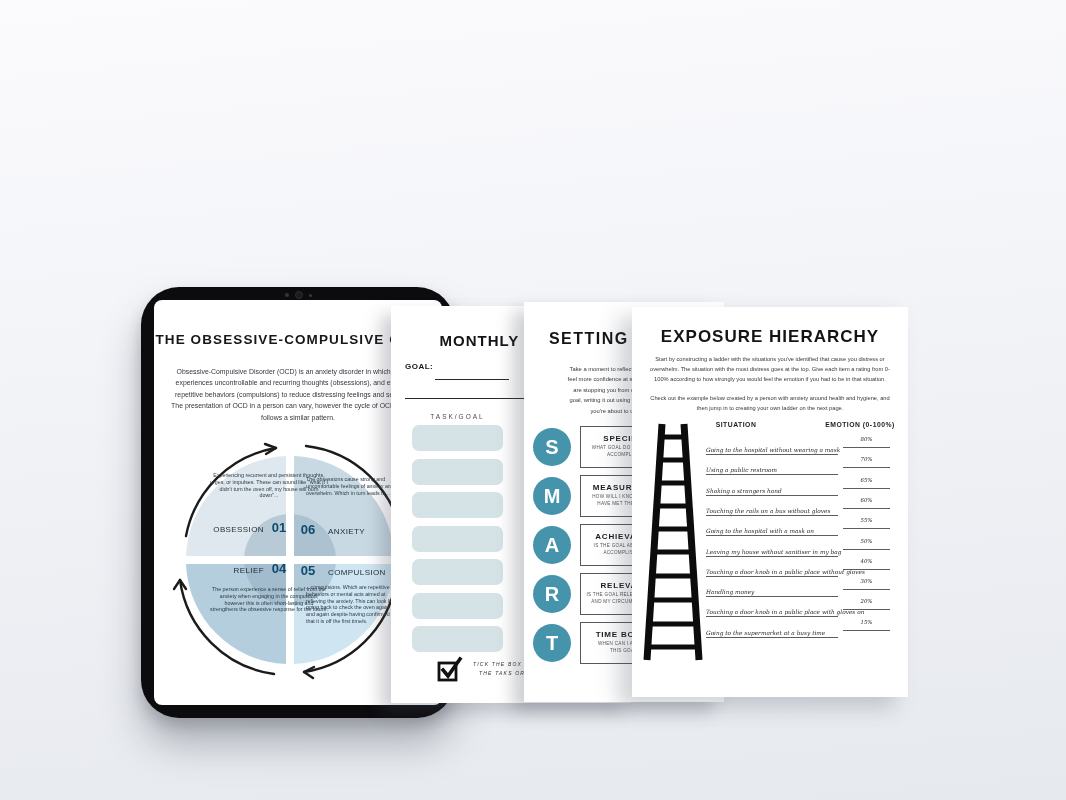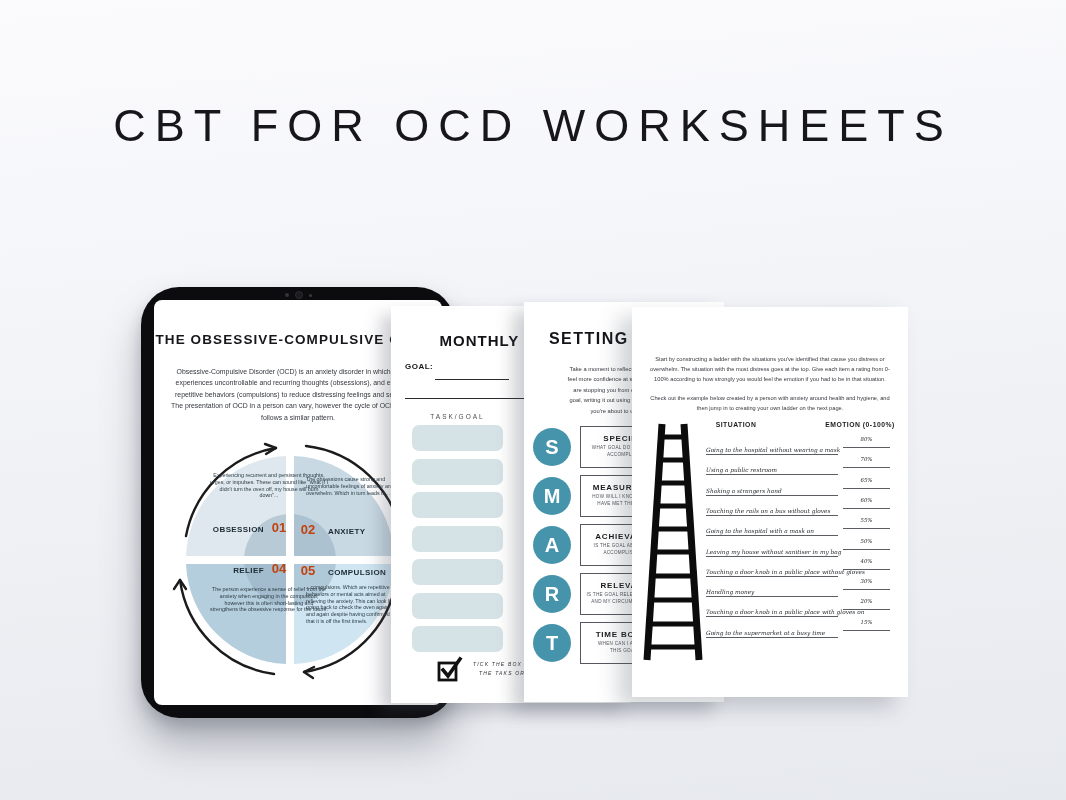--- a/index.html
+++ b/index.html
@@ -21,22 +21,22 @@
   .cam-dot3{width:3px;height:3px;border-radius:50%;background:#3a3a42;}
   .screen{position:absolute;left:13px;top:13px;right:13px;bottom:13px;background:#ffffff;
     border-radius:8px;overflow:hidden;}
   .scr-title{position:absolute;top:32px;left:0;width:100%;text-align:center;font-size:13.5px;
     font-weight:700;letter-spacing:1.1px;color:#17171b;white-space:nowrap;}
   .scr-intro{position:absolute;top:66px;left:0;width:100%;text-align:center;
     font-size:6.9px;line-height:11.4px;color:#33363c;}
   .scr-intro div{white-space:nowrap;}
   .cycle-svg{position:absolute;left:16px;top:140px;}
   .quad-text{position:absolute;font-size:5.3px;line-height:6.8px;color:#2b3b45;}
-  .quad-label{position:absolute;font-size:8px;font-weight:700;letter-spacing:.4px;color:#1b2a33;}
-  .quad-num{position:absolute;font-size:13px;font-weight:700;color:#c2410c;text-align:center;}
+  .quad-label{position:absolute;font-size:8px;font-weight:400;letter-spacing:.4px;color:#1b2a33;}
+  .quad-num{position:absolute;font-size:13px;font-weight:700;color:#0c4a6e;text-align:center;}
 
   
   .page{position:absolute;background:#ffffff;}
   .page.monthly{left:391px;top:306px;width:240px;height:397px;z-index:2;
     box-shadow:-10px 9px 16px rgba(75,80,92,.28);}
   .page.setting{left:524px;top:302px;width:200px;height:400px;z-index:3;
     box-shadow:-11px 9px 16px rgba(75,80,92,.28);}
   .page.exposure{left:632px;top:307px;width:276px;height:390px;z-index:4;
     box-shadow:-13px 10px 20px rgba(75,80,92,.26);}
 
@@ -89,21 +89,20 @@
     font-size:5.8px;color:#26282c;white-space:nowrap;display:flex;align-items:flex-end;padding-bottom:1px;box-sizing:border-box;}
   .exp-emo{position:absolute;left:211px;top:0;width:47px;height:12px;
     border-bottom:.8px solid #5a5d62;font-family:"DejaVu Serif",serif;font-style:italic;
     font-size:5.4px;color:#26282c;text-align:center;box-sizing:border-box;}
 </style>
 </head>
 <body>
 
 <div class="canvas">
 
-  <div class="hero-title">CBT FOR OCD WORKSHEETS</div>
 
   <div class="tablet">
     <div class="tablet-camera">
       <span class="cam-dot1"></span>
         <span class="cam-dot2"></span>
         <span class="cam-dot3"></span>
     </div>
     <div class="screen">
       <div class="scr-title">THE OBSESSIVE-COMPULSIVE CYCLE</div>
       <div class="scr-intro">
@@ -134,21 +133,21 @@
         </g>
       </svg>
 
       <div class="quad-text" style="left:56px;top:172px;width:118px;text-align:center;">Experiencing recurrent and persistent thoughts, urges, or impulses. These can sound like "what if I didn't turn the oven off, my house will burn down"...</div>
       <div class="quad-text" style="left:152px;top:176px;width:88px;text-align:left;">The obsessions cause strong and uncomfortable feelings of anxiety and overwhelm. Which in turn leads to...</div>
       <div class="quad-text" style="left:152px;top:284px;width:92px;text-align:left;">...compulsions. Which are repetitive behaviors or mental acts aimed at relieving the anxiety. This can look like going back to check the oven again and again despite having confirmed that it is off the first time/s.</div>
       <div class="quad-text" style="left:56px;top:286px;width:118px;text-align:center;">The person experience a sense of relief from the anxiety when engaging in the compulsion, however this is often short-lasting and strengthens the obsessive response for the future.</div>
 
       <div class="quad-label" style="left:18px;top:225px;width:92px;text-align:right;">OBSESSION</div>
       <div class="quad-num" style="left:112px;top:220px;width:26px;">01</div>
-      <div class="quad-num" style="left:140px;top:222px;width:28px;">02</div>
+      <div class="quad-num" style="left:140px;top:222px;width:28px;">06</div>
       <div class="quad-label" style="left:174px;top:227px;width:90px;text-align:left;">ANXIETY</div>
       <div class="quad-label" style="left:18px;top:266px;width:92px;text-align:right;">RELIEF</div>
       <div class="quad-num" style="left:112px;top:261px;width:26px;">04</div>
       <div class="quad-num" style="left:140px;top:263px;width:28px;">05</div>
       <div class="quad-label" style="left:174px;top:268px;width:100px;text-align:left;">COMPULSION</div>
     </div>
   </div>
 
   <div class="page monthly">
     <div class="mon-title">MONTHLY GOALS</div>
@@ -233,20 +232,21 @@
         <div class="smart-heading">TIME BOUND</div>
         <div class="smart-caption">
           <div>WHEN CAN I ACHIEVE</div>
           <div>THIS GOAL?</div>
         </div>
       </div>
     </div>
   </div>
 
   <div class="page exposure">
+    <div class="exp-title">EXPOSURE HIERARCHY</div>
     <div class="exp-p exp-p1">Start by constructing a ladder with the situations you've identified that cause you distress or overwhelm. The situation with the most distress goes at the top. Give each item a rating from 0-100% according to how strongly you would feel the emotion if you had to be in that situation.</div>
     <div class="exp-p exp-p2">Check out the example below created by a person with anxiety around health and hygiene, and then jump in to creating your own ladder on the next page.</div>
     <div class="exp-col-h exp-col-sit">SITUATION</div>
     <div class="exp-col-h exp-col-emo">EMOTION (0-100%)</div>
 
     <div class="ladder-wrap">
       <svg width="66" height="246" viewBox="0 0 66 246">
         <g stroke="#0c0c0c" fill="none">
           <path d="M22,5 L7,241" stroke-width="7"></path>
           <path d="M44,5 L59,241" stroke-width="7"></path>

